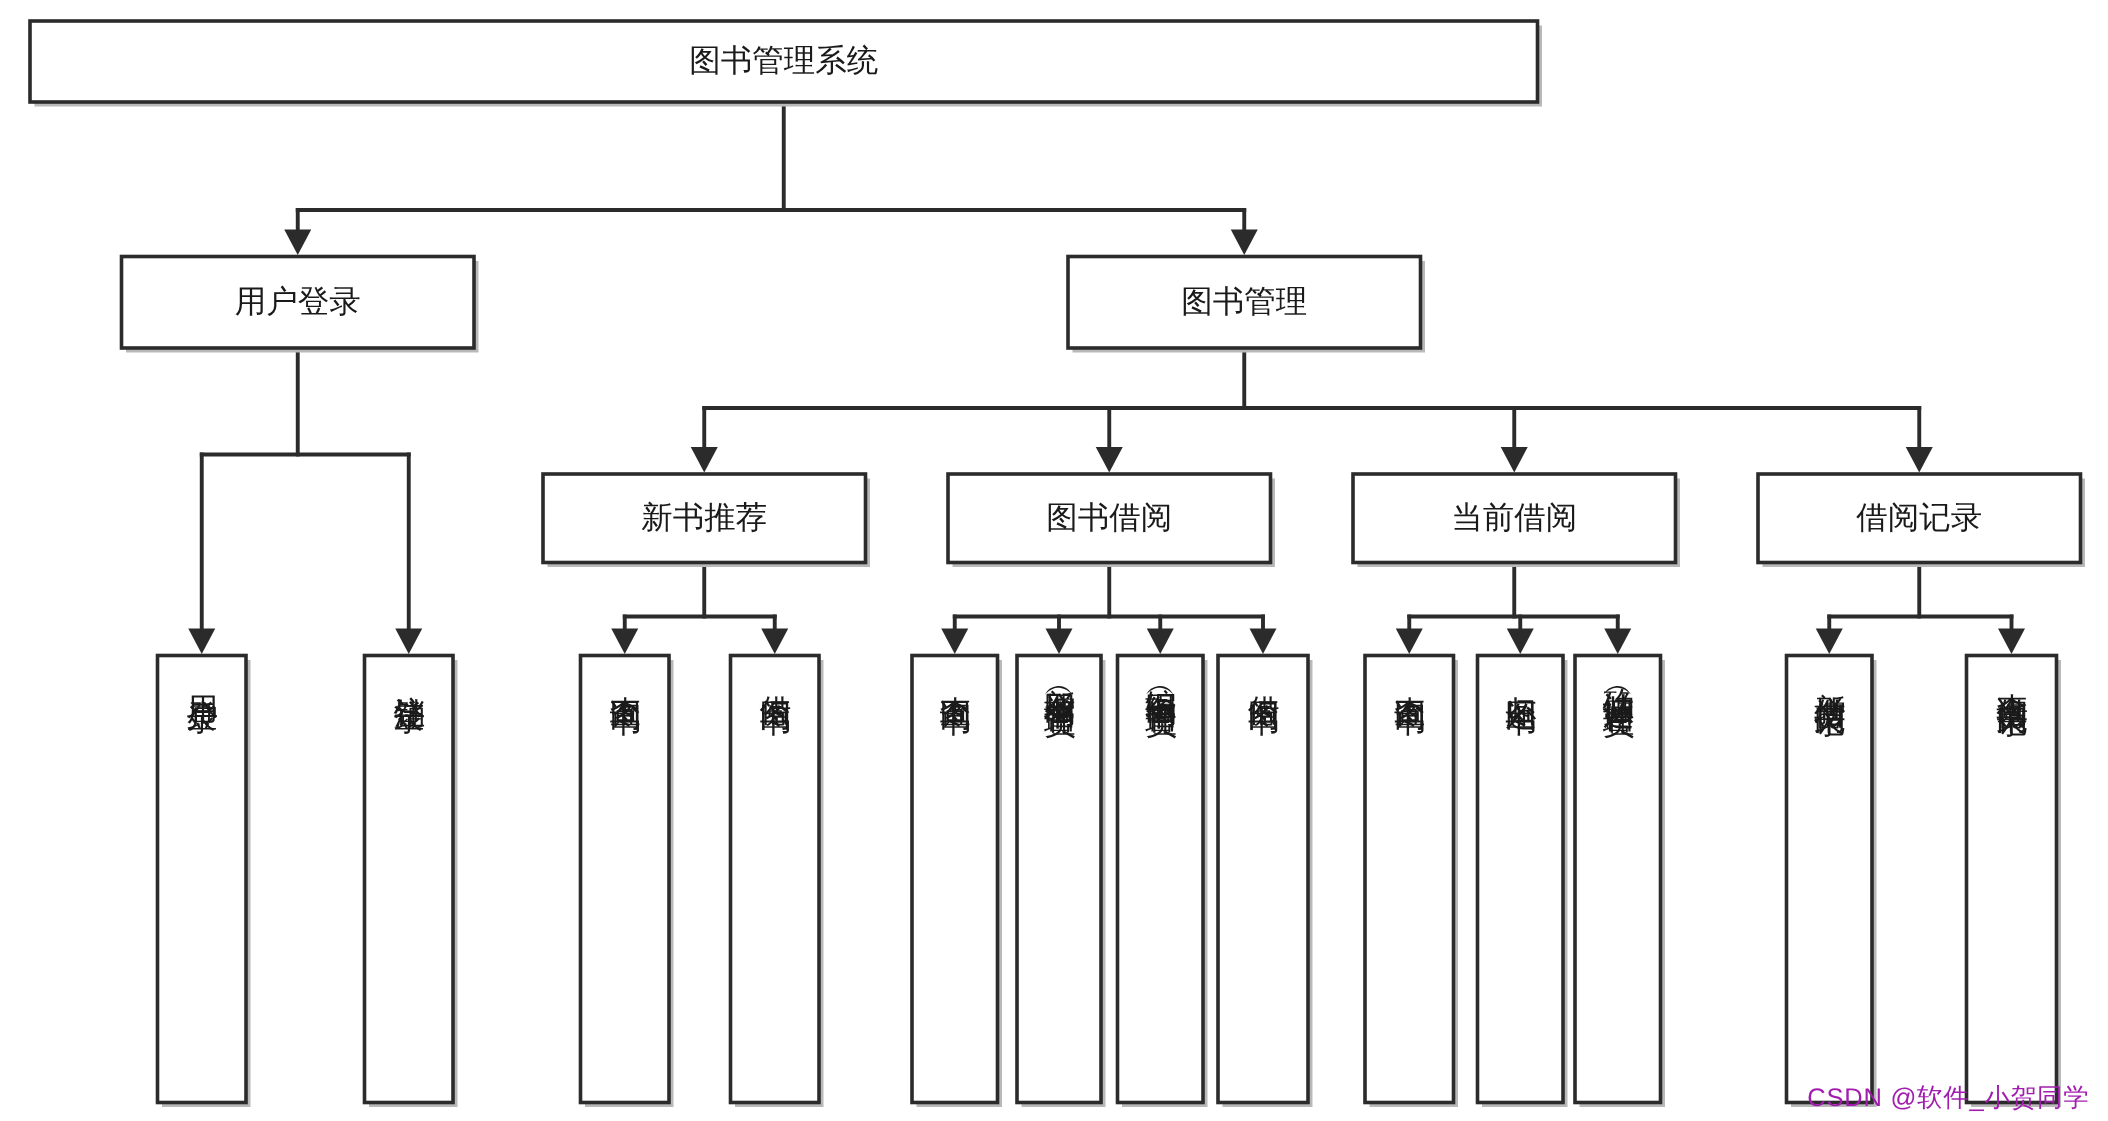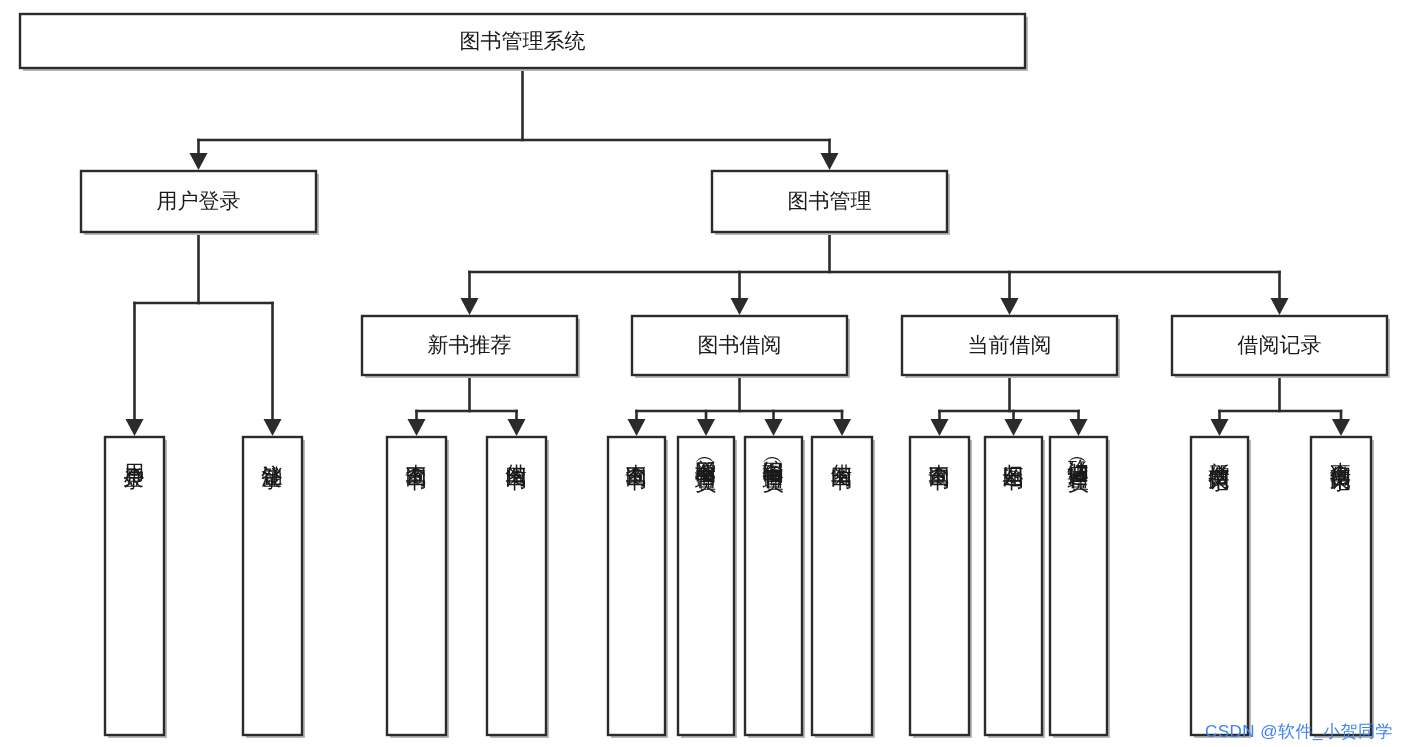--- a/index.html
+++ b/index.html
@@ -60,21 +60,21 @@
     text-orientation: upright;
     text-anchor: middle;
     letter-spacing: 2px;
   }
   .watermark-text {
     position: absolute;
     right: 12px;
     bottom: 4px;
     font-family: "Liberation Sans", "DejaVu Sans", sans-serif;
     font-size: 17px;
-    color: #3b82f6;
+    color: #a21caf;
     letter-spacing: 0.5px;
     user-select: none;
     pointer-events: none;
     white-space: nowrap;
   }
 </style>
 </head>
 <body>
 
 <div id="diagram-root">

